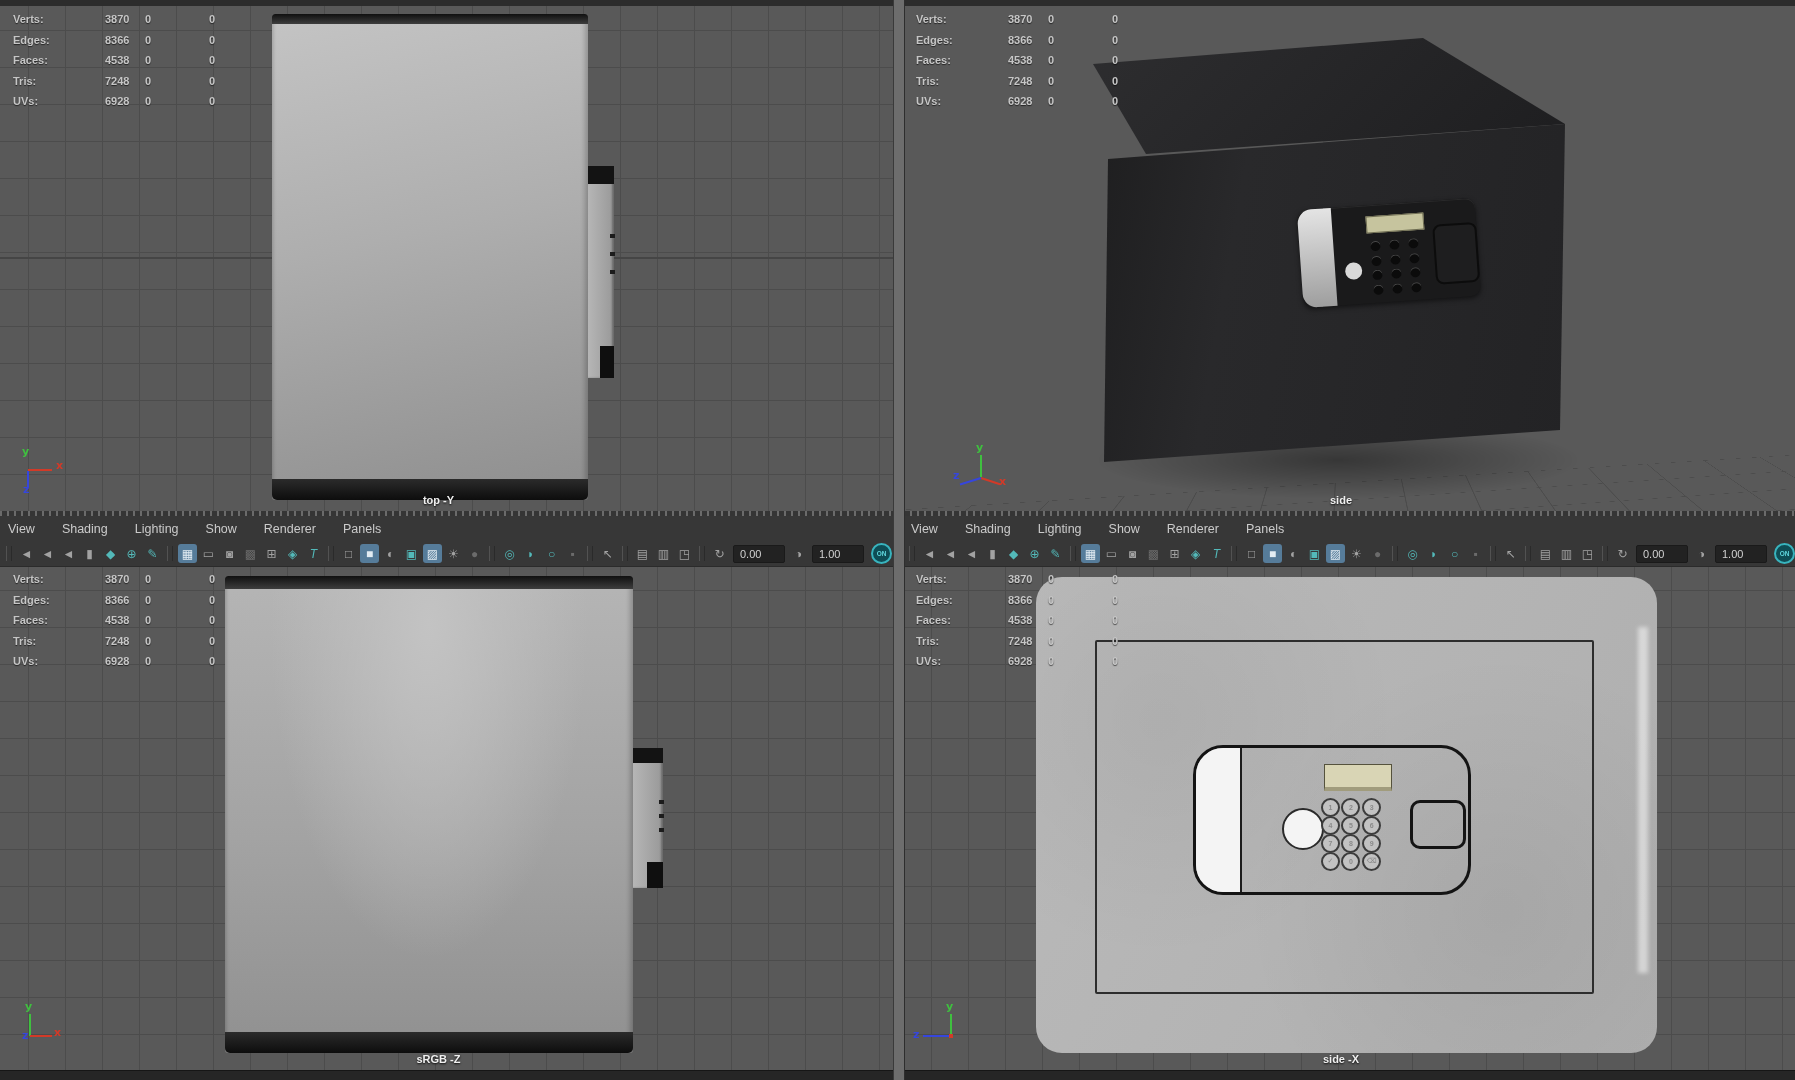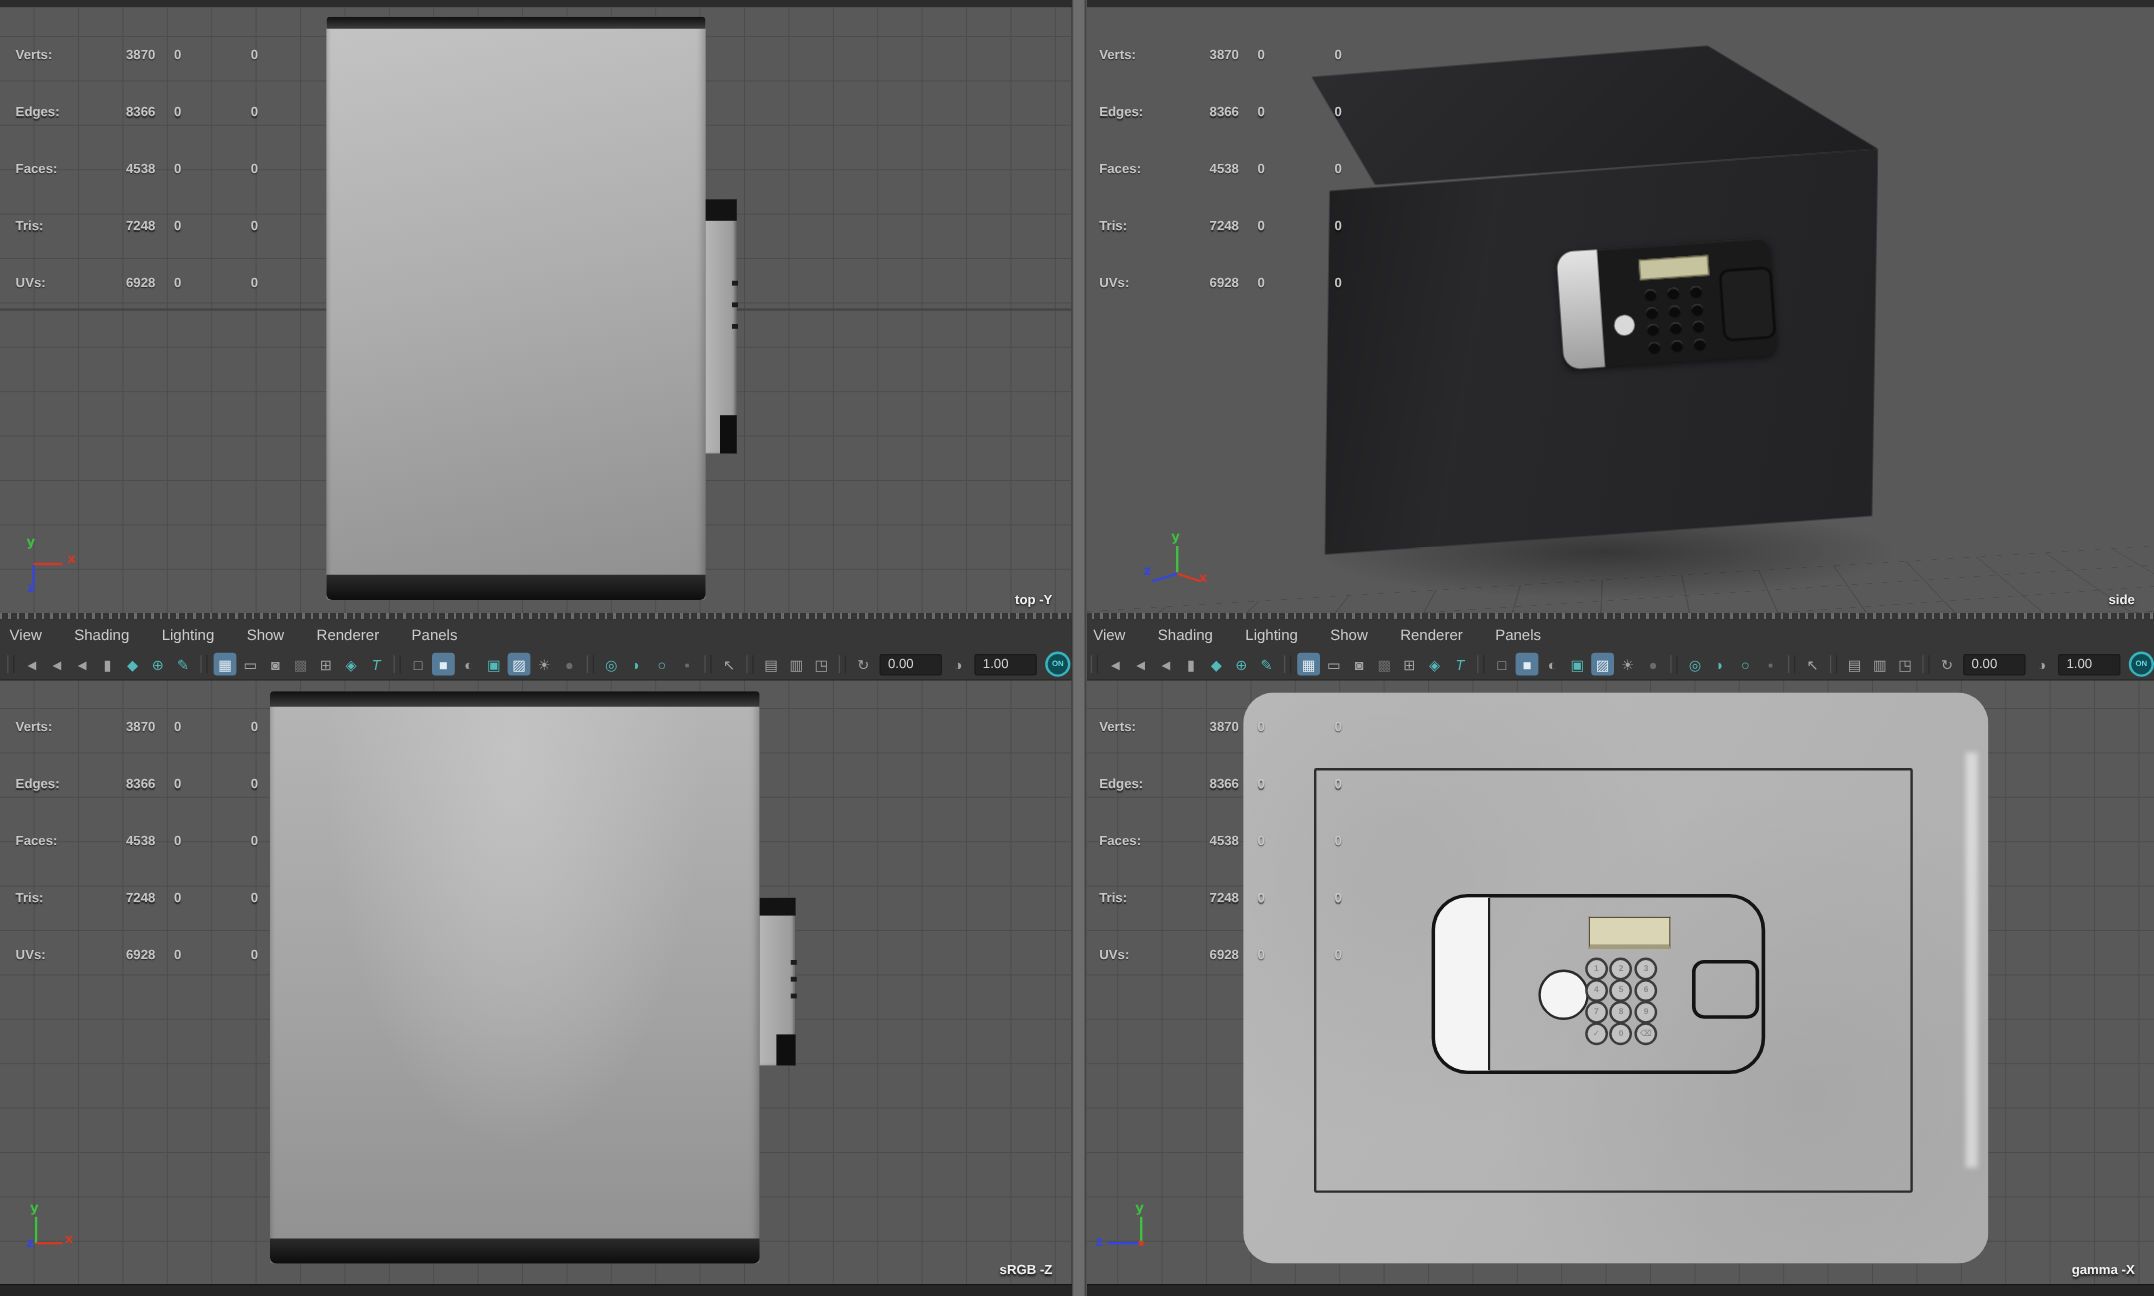--- a/index.html
+++ b/index.html
@@ -19,27 +19,27 @@
   .vp{overflow:hidden;background-color:#595959;
       background-image:linear-gradient(#4c4c4c 1px,transparent 1px),
                        linear-gradient(90deg,#4c4c4c 1px,transparent 1px);
       background-size:37px 37px;background-position:-9px -13px;}
   .vp-tl{left:0;top:6px;width:893px;height:505px;}
   .vp-tr{left:903px;top:6px;width:892px;height:505px;background-image:none;}
   .vp-bl{left:0;top:566px;width:893px;height:504px;}
   .vp-br{left:903px;top:566px;width:892px;height:504px;}
   .axisline-h{left:0;top:251px;width:100%;height:2px;background:#454545;}
 
-  .vp-label{left:0;right:16px;bottom:5px;text-align:right;color:#f0f0f0;
+  .vp-label{left:0;right:16px;bottom:5px;text-align:center;color:#f0f0f0;
             font-size:11px;font-weight:bold;text-shadow:0 1px 2px rgba(0,0,0,.9);z-index:20;}
 
   
   .hud{left:13px;top:3px;z-index:15;}
   .hud-row{display:grid;grid-template-columns:92px 40px 64px 66px;line-height:20.5px;
-           font-size:11px;font-weight:bold;color:#c6c6c6;text-shadow:0 1px 1px rgba(0,0,0,.6);margin-top:27px;}
+           font-size:11px;font-weight:bold;color:#c6c6c6;text-shadow:0 1px 1px rgba(0,0,0,.6);}
   .hud-row .hv,.hud-row .hz{text-align:left;}
 
   
   .gz{left:16px;bottom:12px;width:84px;height:52px;z-index:16;
       font:bold 11px "DejaVu Sans",sans-serif;pointer-events:none;}
   .gz span{position:absolute;}
   .gz .lx{color:#d23a28;} .gz .ly{color:#3fc03f;} .gz .lz{color:#3646dd;}
   .gz i{position:absolute;display:block;}
   .gz .line{height:2px;transform-origin:0 50%;}
   .gz .vline{width:2px;}
@@ -736,18 +736,18 @@
         <div class="abs padflat-handle"></div>
       </div>
     </div>
     <div class="abs gz" style="left:8px;width:90px;">
       <span class="ly" style="left:35px;top:-6px;">y</span>
       <i class="vline" style="left:39px;top:8px;height:22px;background:#3fc03f;"></i>
       <i class="line" style="left:12px;top:29px;width:27px;background:#3646dd;"></i>
       <span class="lz" style="left:2px;top:22px;">z</span>
       <i style="left:38px;top:28px;width:4px;height:4px;background:#d23a28;"></i>
     </div>
-    <div class="abs vp-label">gamma -X</div>
+    <div class="abs vp-label">side -X</div>
   </div>
 
   <div class="abs divider-v"></div>
   <div class="abs bottomstrip"></div>
 </div>
 
 </body></html>

